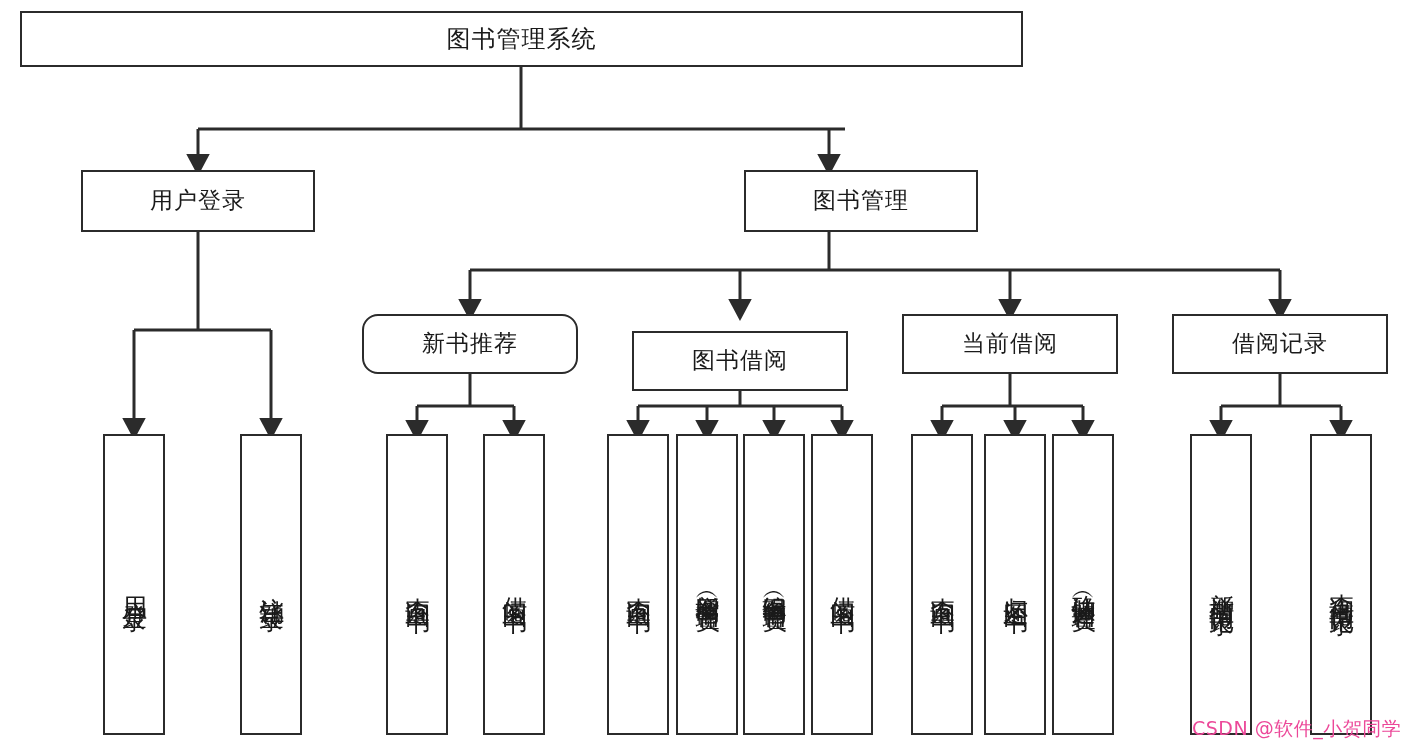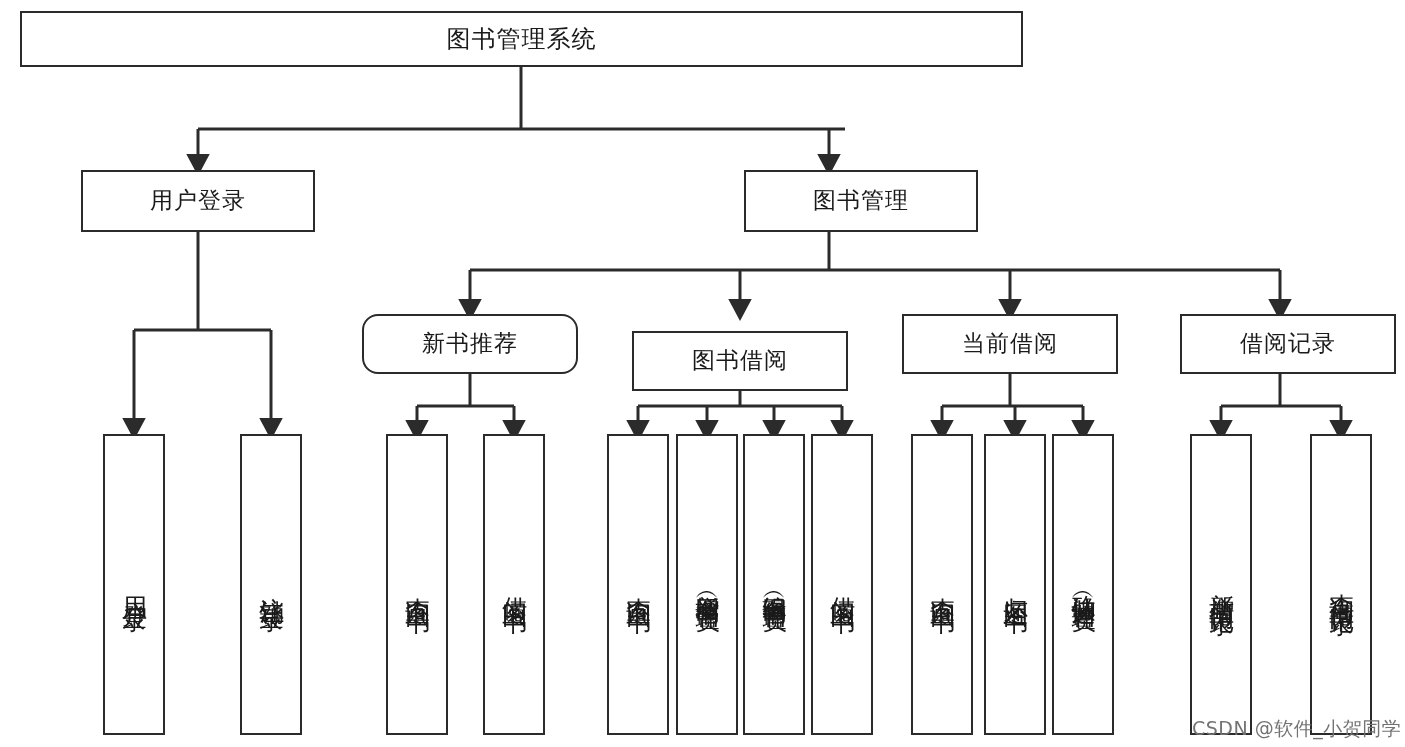--- a/index.html
+++ b/index.html
@@ -61,21 +61,21 @@
     letter-spacing: 2px;
   }
   .node-v .vtext {
     writing-mode: vertical-rl;
     text-orientation: upright;
     display: block;
   }
   .watermark {
     position: absolute;
     font-size: 19px;
-    color: #737373;
+    color: #ec4899;
     white-space: nowrap;
     letter-spacing: 0.5px;
   }
 </style>
 </head>
 <body>
 
 <div id="canvas">
 
   <svg id="edges" viewBox="0 0 1405 747" xmlns="http://www.w3.org/2000/svg">
@@ -141,21 +141,21 @@
 
   <div class="node node-h" style="left: 362px; top: 314px; width: 216px; height: 60px; border-radius: 16px;">
     <span>新书推荐</span>
   </div>
   <div class="node node-h" style="left: 632px; top: 331px; width: 216px; height: 60px;">
     <span>图书借阅</span>
   </div>
   <div class="node node-h" style="left: 902px; top: 314px; width: 216px; height: 60px; font-family: Liberation Serif, serif;">
     <span>当前借阅</span>
   </div>
-  <div class="node node-h" style="left: 1172px; top: 314px; width: 216px; height: 60px; margin-left: 8px;">
+  <div class="node node-h" style="left: 1172px; top: 314px; width: 216px; height: 60px;">
     <span>借阅记录</span>
   </div>
 
   <div class="node node-v" style="left: 103px; top: 434px; width: 62px; height: 301px;">
     <span class="vtext">用户登录</span>
   </div>
   <div class="node node-v" style="left: 240px; top: 434px; width: 62px; height: 301px;">
     <span class="vtext">注销登录</span>
   </div>
   <div class="node node-v" style="left: 386px; top: 434px; width: 62px; height: 301px;">

